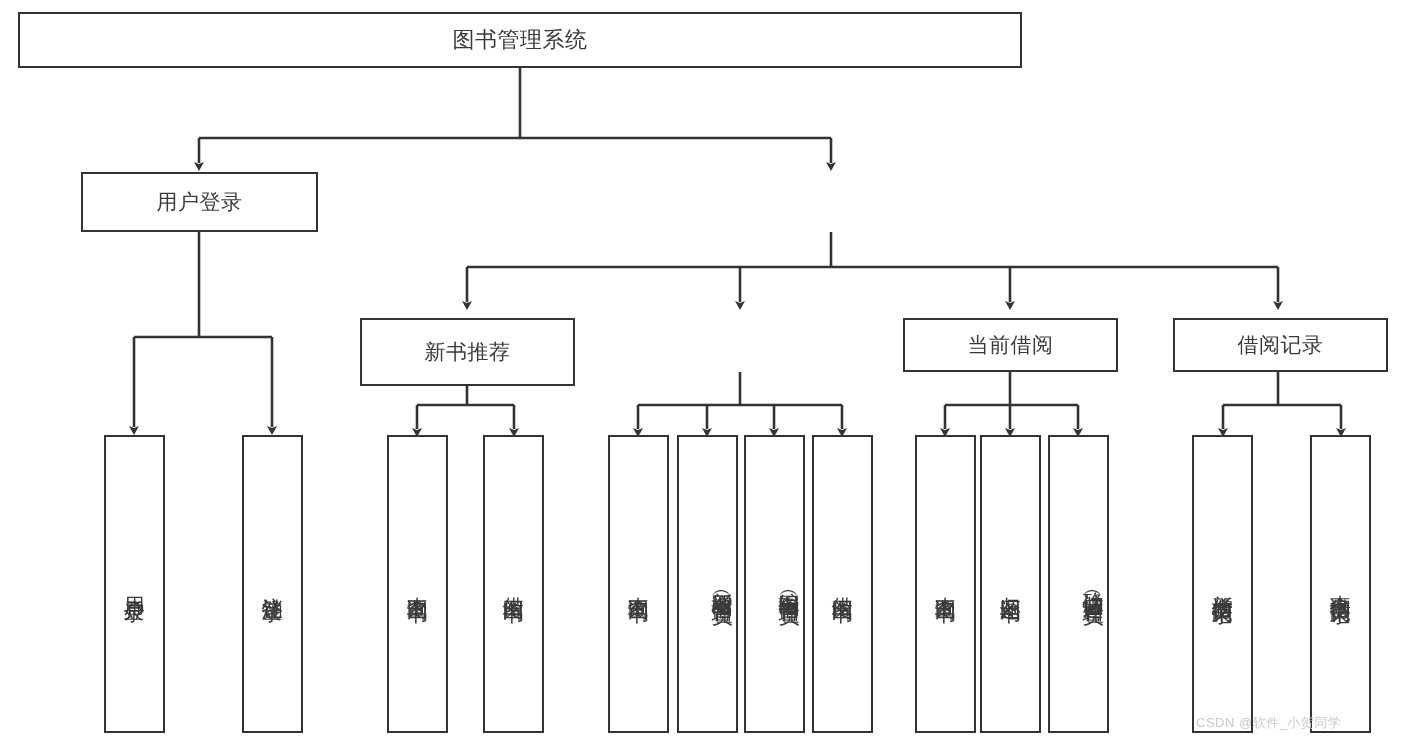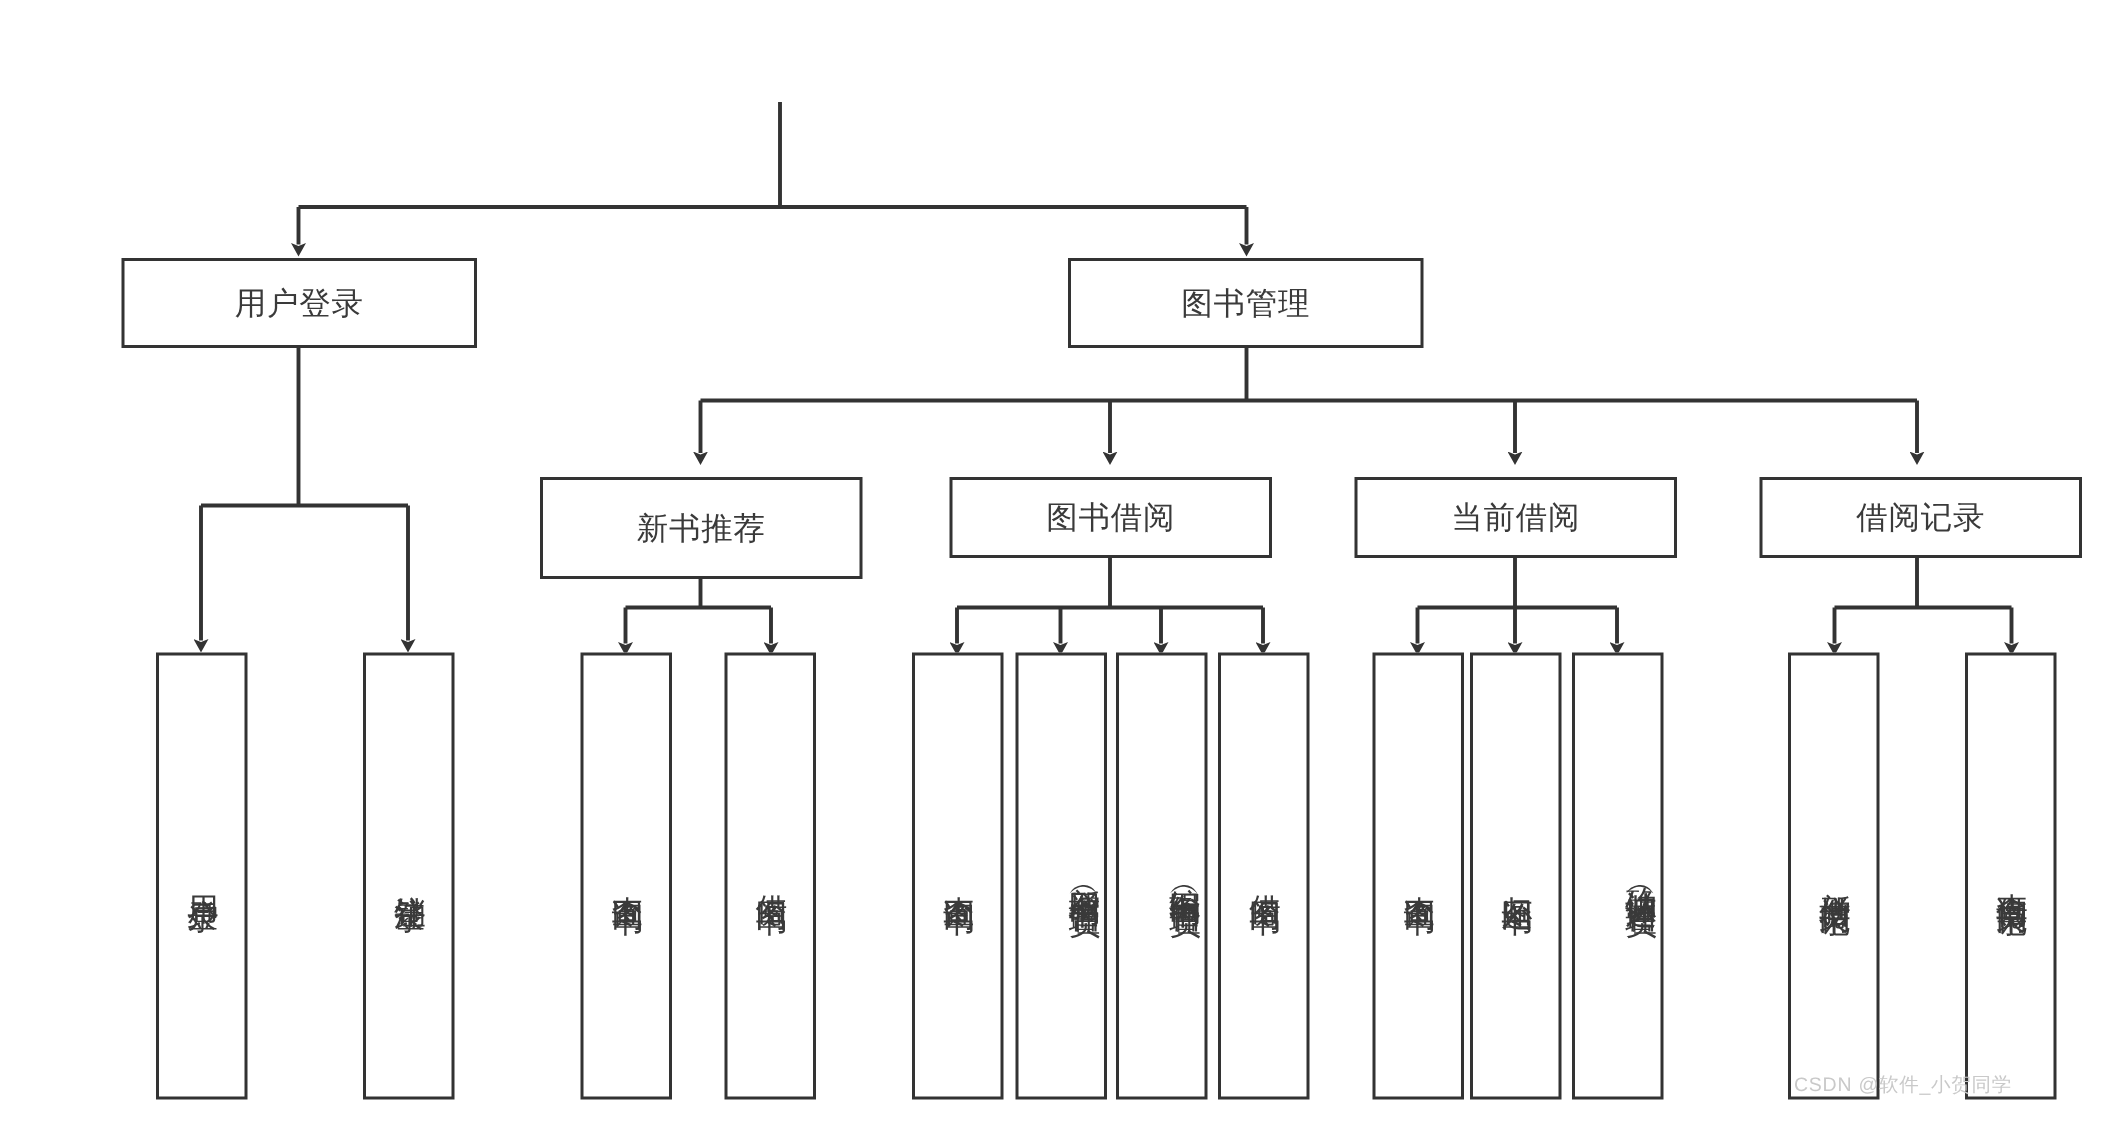--- a/index.html
+++ b/index.html
@@ -124,36 +124,33 @@
       <path d="M1010,405 L1010,429" marker-end="url(#arrowhead)"></path>
       <path d="M1078,405 L1078,429" marker-end="url(#arrowhead)"></path>
 
       <path d="M1278,372 L1278,405"></path>
       <path d="M1223,405 L1341,405"></path>
       <path d="M1223,405 L1223,429" marker-end="url(#arrowhead)"></path>
       <path d="M1341,405 L1341,429" marker-end="url(#arrowhead)"></path>
     </g>
   </svg>
 
+  <div class="node node-root" style="left:18px; top:12px; width:1004px; height:56px;">
+    <span>图书管理系统</span>
+  </div>
 
   <div class="node node-l1" style="left:81px; top:172px; width:237px; height:60px;">
     <span>用户登录</span>
   </div>
 
-  <div class="node node-l1" style="left:712px; top:172px; width:237px; height:60px;">
-    <span>图书管理</span>
-  </div>
 
   <div class="node node-l2" style="left:360px; top:318px; width:215px; height:68px;">
     <span>新书推荐</span>
   </div>
 
-  <div class="node node-l2" style="left:633px; top:318px; width:215px; height:54px;">
-    <span>图书借阅</span>
-  </div>
 
   <div class="node node-l2" style="left:1173px; top:318px; width:215px; height:54px;">
     <span>借阅记录</span>
   </div>
 
   <div class="node node-l2" style="left:903px; top:318px; width:215px; height:54px;">
     <span>当前借阅</span>
   </div>
 
   <div class="node node-leaf center-v" style="left:104px; top:435px; width:61px; height:298px;">

